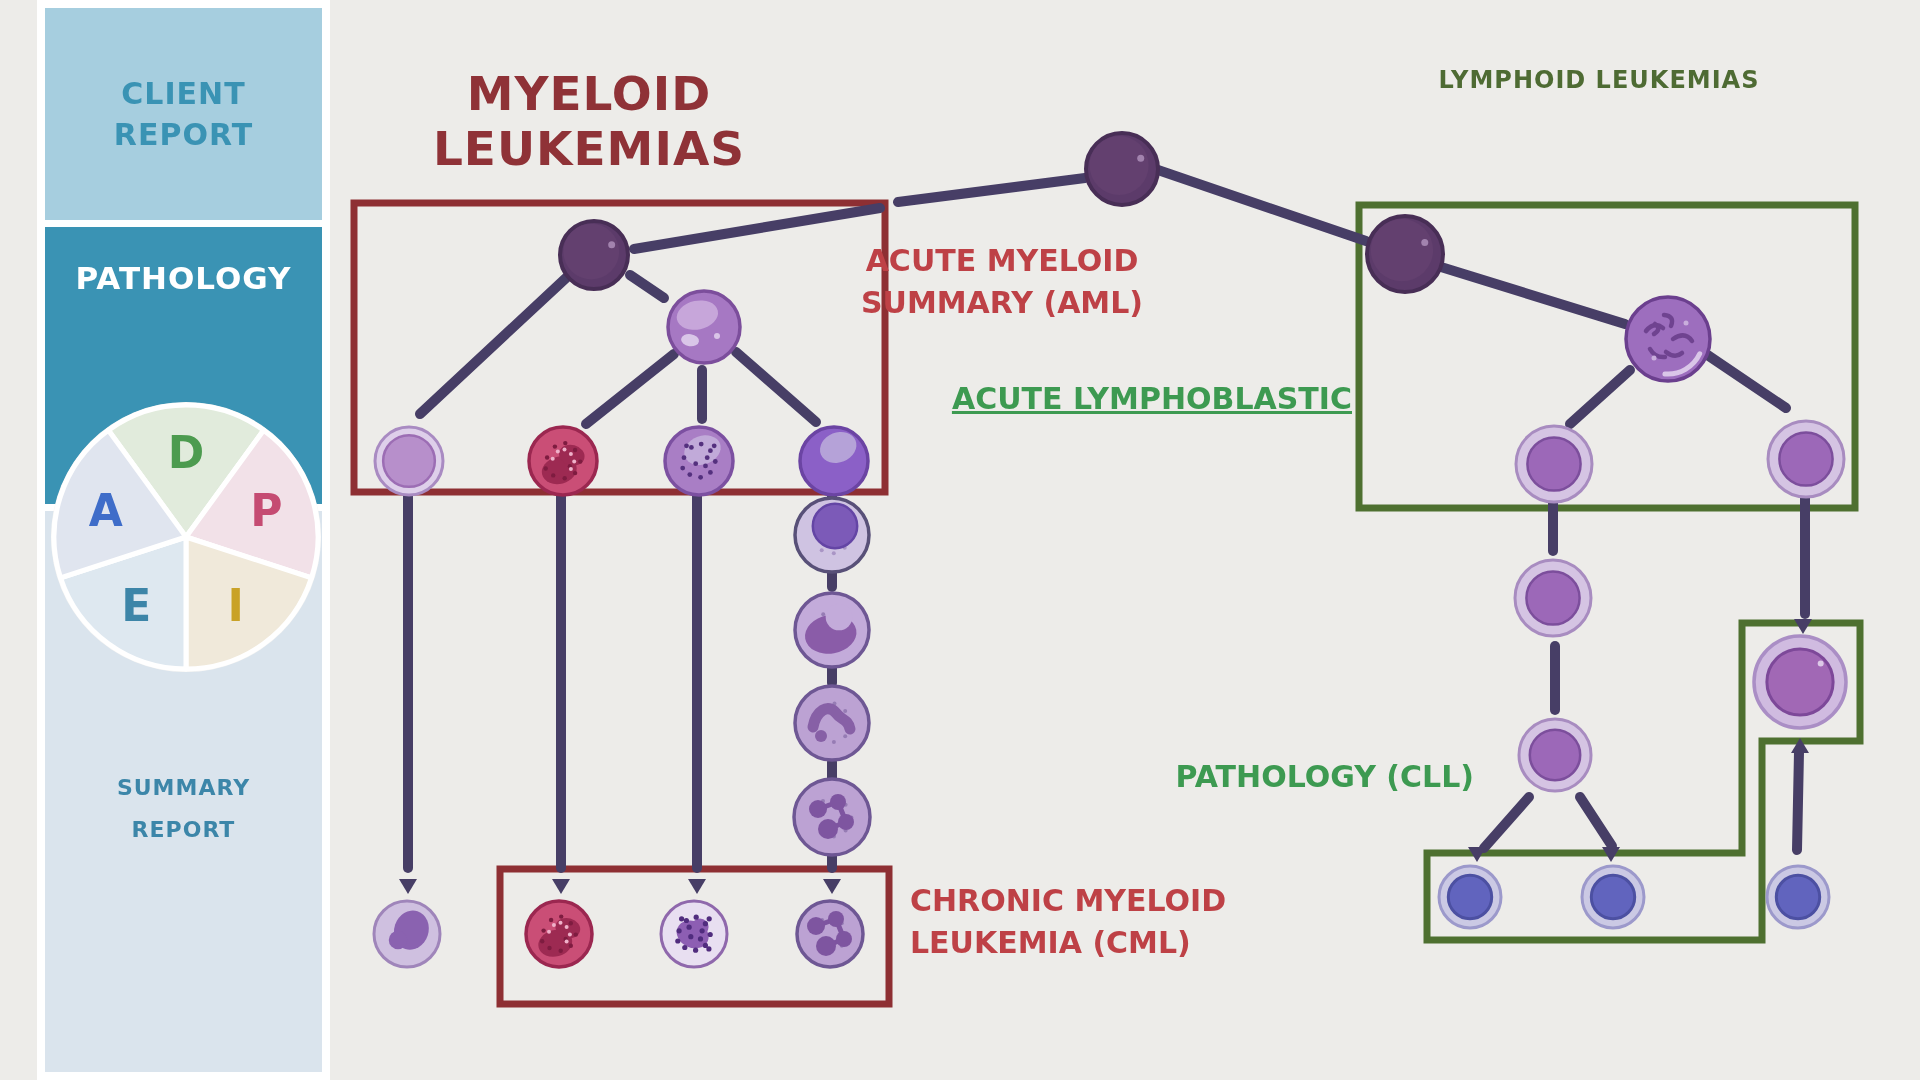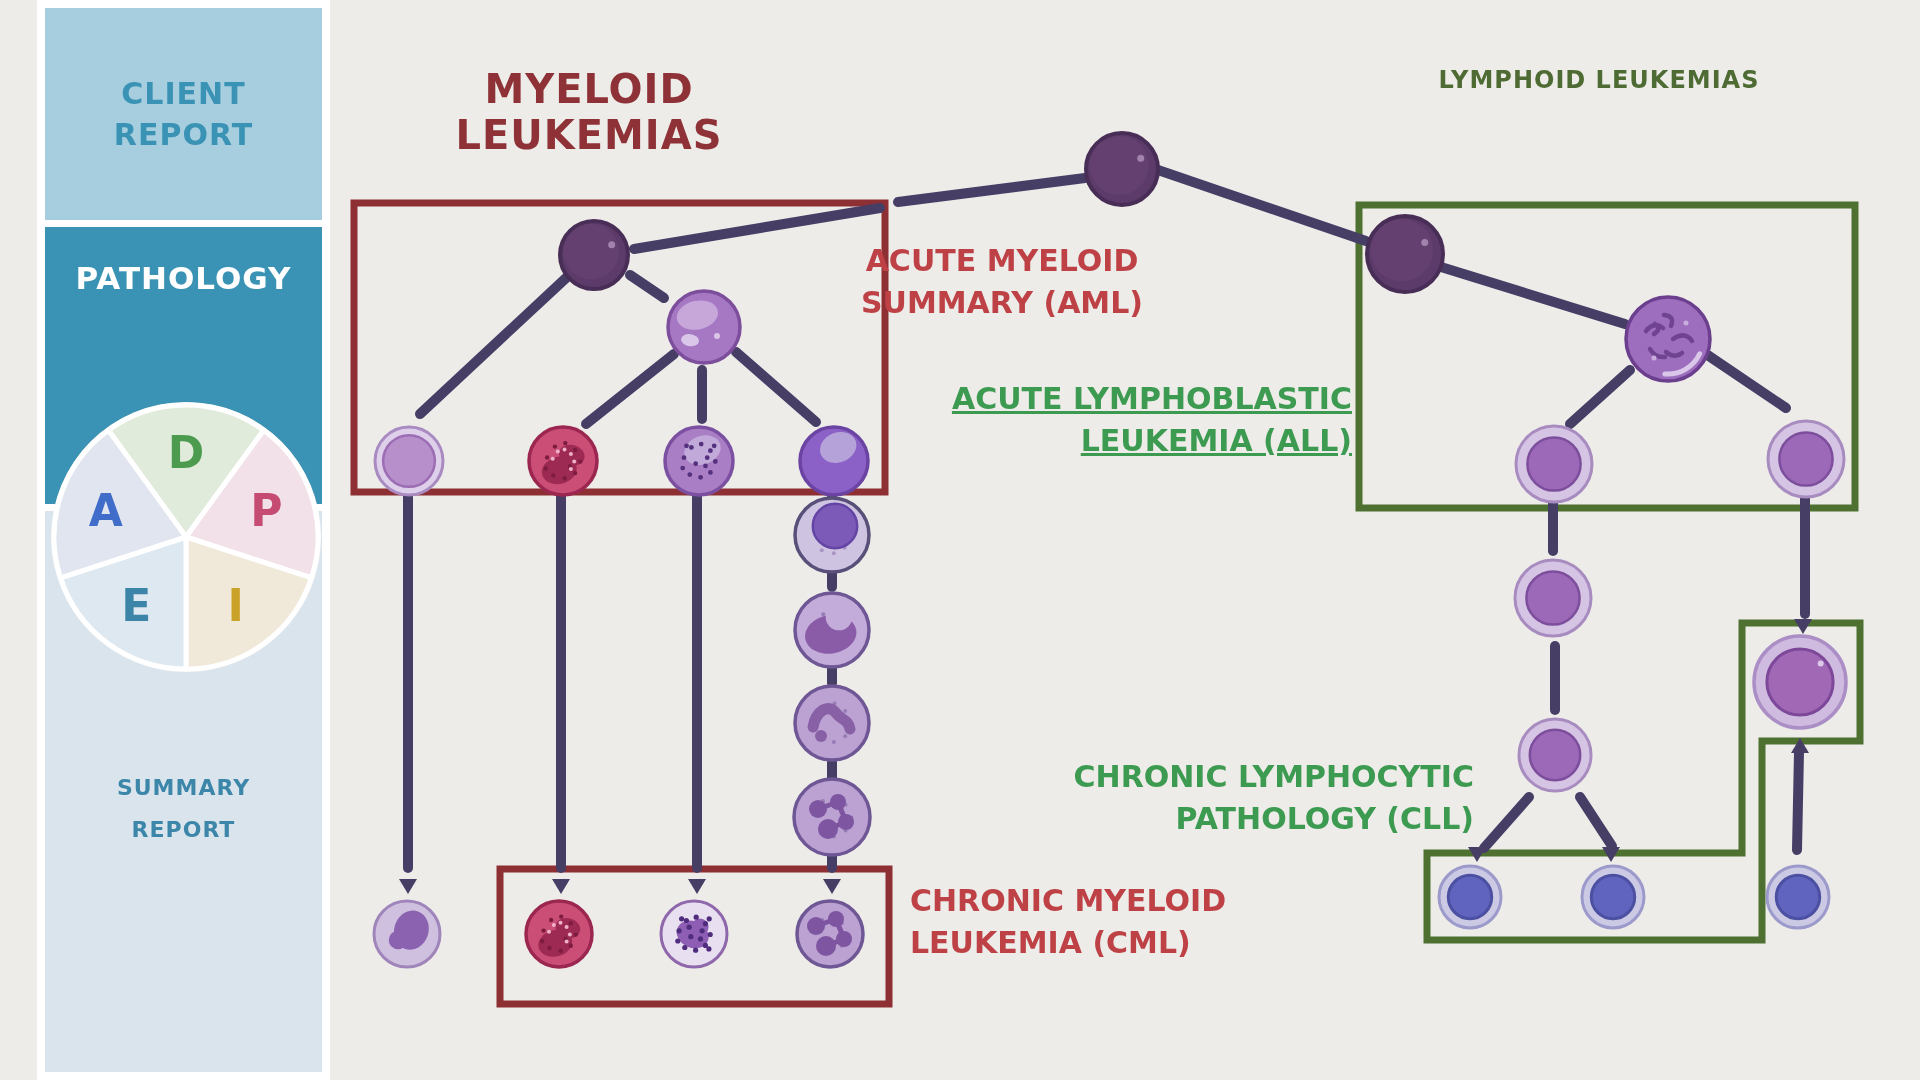--- a/index.html
+++ b/index.html
@@ -16,21 +16,21 @@
   .client-text{color:#3A93B4;font-size:30px;line-height:41px;}
   .path-text{color:#FFFFFF;font-size:31px;line-height:38px;}
   .summary-text{color:#3C86A9;font-size:22px;line-height:42px;}
 
   
   #diagram-svg{position:absolute;left:0;top:0;}
   #diagram-svg text{font-family:"DejaVu Sans","Liberation Sans",sans-serif;}
 
   
   .overlay-text{position:absolute;font-weight:bold;}
-  .title-my{left:348px;top:66px;width:482px;text-align:center;color:#8F3237;font-size:40px;letter-spacing:1px;}
+  .title-my{left:348px;top:66px;width:482px;text-align:center;color:#8F3237;font-size:47px;letter-spacing:1px;}
   .title-ly{left:1348px;top:66px;width:502px;text-align:center;color:#4E6B33;font-size:24px;letter-spacing:1px;}
   .lbl{font-size:30px;line-height:42px;}
   .lbl-aml{left:850px;top:240px;width:304px;text-align:center;color:#BE4146;}
   .lbl-all{left:940px;top:378px;width:412px;text-align:right;color:#3D9A51;text-decoration:underline;}
   .lbl-cll{left:1058px;top:756px;width:416px;text-align:right;color:#3D9A51;}
   .lbl-cml{left:910px;top:880px;width:330px;text-align:left;color:#BE4146;}
 </style>
 </head>
 <body>
 
@@ -343,24 +343,22 @@
 
   <div class="overlay-text title-my">MYELOID LEUKEMIAS</div>
   <div class="overlay-text title-ly">LYMPHOID LEUKEMIAS</div>
 
   <div class="overlay-text lbl lbl-aml">
     <div>ACUTE MYELOID</div>
       <div>SUMMARY (AML)</div>
   </div>
   <div class="overlay-text lbl lbl-all">
     <div>ACUTE LYMPHOBLASTIC</div>
-      <div>LEUKEMIA (ALL)</div>
   </div>
   <div class="overlay-text lbl lbl-cll">
-    <div>CHRONIC LYMPHOCYTIC</div>
       <div>PATHOLOGY (CLL)</div>
   </div>
   <div class="overlay-text lbl lbl-cml">
     <div>CHRONIC MYELOID</div>
       <div>LEUKEMIA (CML)</div>
   </div>
 
 </div>
 
 </body></html>

